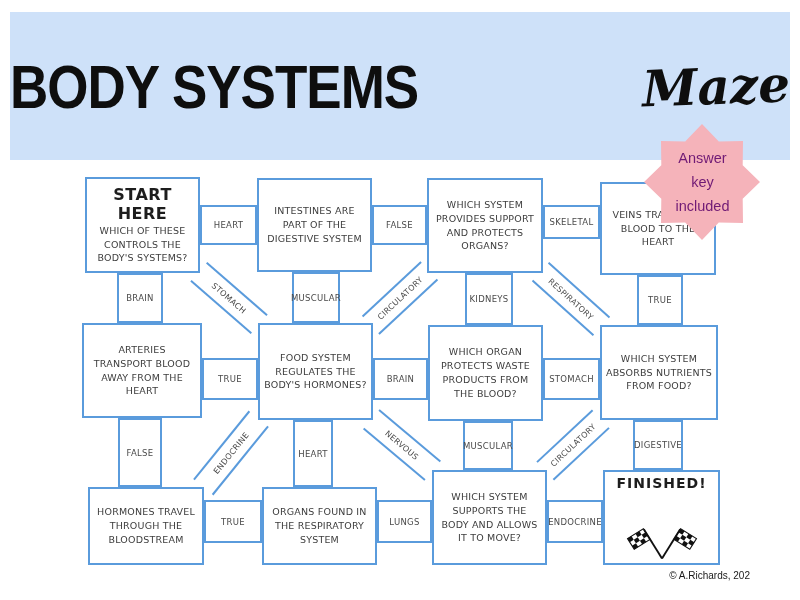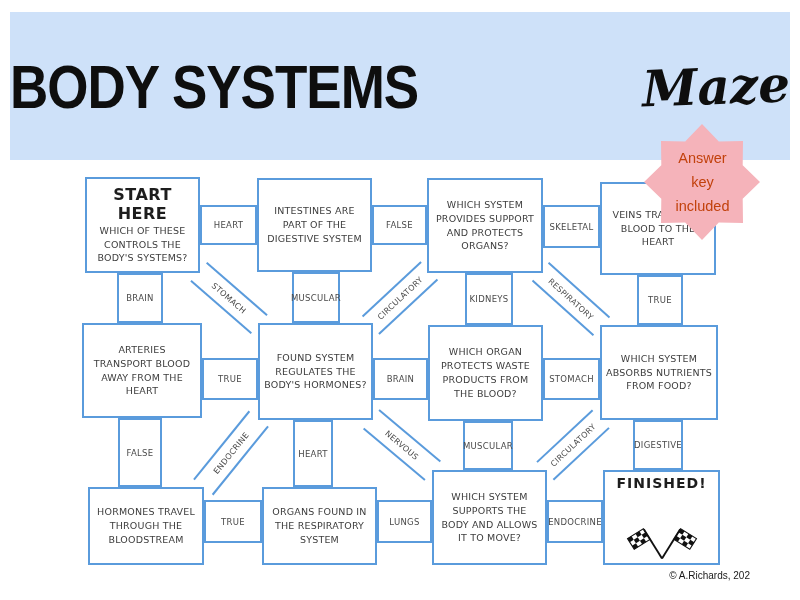--- a/index.html
+++ b/index.html
@@ -21,21 +21,21 @@
   .title-script {
     font-family:"DejaVu Serif", serif; font-style:italic; font-weight:bold;
     font-size:50px; color:#0e0e0e; margin-left:16px; transform:rotate(-2deg);
     display:inline-block;
   }
   
   .badge-star { position:absolute; left:642px; top:117px; z-index:6; }
   .badge-text {
     position:absolute; left:645px; top:146px; width:115px; z-index:7;
     font-family:"Liberation Sans", sans-serif; font-size:14.5px; line-height:24px;
-    color:#c2410c; text-align:center;
+    color:#701a75; text-align:center;
   }
   
   .box {
     position:absolute; background:#ffffff; border:2px solid #5a9bdc;
     display:flex; flex-direction:column; align-items:center; justify-content:center;
     text-align:center; padding:3px 4px; box-sizing:border-box; z-index:3;
     color:#3d3d3d;
   }
   .box-text { font-size:9.5px; line-height:1.45; letter-spacing:0.2px; font-weight:500; }
   .box-title { font-size:16px; font-weight:bold; letter-spacing:0.5px; color:#1d1d1d; margin-bottom:1px; }
@@ -70,21 +70,21 @@
 
   <div class="diag" style="left:189px; top:285px; width:80px; transform:rotate(41deg);">STOMACH</div>
   <div class="diag" style="left:360px; top:285px; width:80px; transform:rotate(-43deg);">CIRCULATORY</div>
   <div class="diag" style="left:530px; top:286px; width:82px; transform:rotate(42deg);">RESPIRATORY</div>
   <div class="diag" style="left:187px; top:440px; width:88px; transform:rotate(-51deg);">ENDOCRINE</div>
   <div class="diag" style="left:362px; top:432px; width:80px; transform:rotate(40deg);">NERVOUS</div>
   <div class="diag" style="left:535px; top:432px; width:76px; transform:rotate(-43deg);">CIRCULATORY</div>
 
   <div class="conn" style="left:200px; top:205px; width:57px; height:40px;">HEART</div>
   <div class="conn" style="left:372px; top:205px; width:55px; height:40px;">FALSE</div>
-  <div class="conn" style="left:543px; top:205px; width:57px; height:43px;">SKELETAL</div>
+  <div class="conn" style="left:543px; top:205px; width:57px; height:34px;">SKELETAL</div>
   <div class="conn" style="left:117px; top:273px; width:46px; height:50px;">BRAIN</div>
   <div class="conn" style="left:292px; top:272px; width:48px; height:51px;">MUSCULAR</div>
   <div class="conn" style="left:465px; top:273px; width:48px; height:52px;">KIDNEYS</div>
   <div class="conn" style="left:637px; top:275px; width:46px; height:50px;">TRUE</div>
   <div class="conn" style="left:202px; top:358px; width:56px; height:42px;">TRUE</div>
   <div class="conn" style="left:373px; top:358px; width:55px; height:42px;">BRAIN</div>
   <div class="conn" style="left:543px; top:358px; width:57px; height:42px;">STOMACH</div>
   <div class="conn" style="left:118px; top:418px; width:44px; height:69px;">FALSE</div>
   <div class="conn" style="left:293px; top:420px; width:40px; height:67px;">HEART</div>
   <div class="conn" style="left:463px; top:421px; width:50px; height:49px;">MUSCULAR</div>
@@ -104,21 +104,21 @@
     <div class="box-text">WHICH SYSTEM PROVIDES SUPPORT AND PROTECTS ORGANS?</div>
   </div>
   <div class="box" style="left:600px; top:182px; width:116px; height:93px;">
     <div class="box-text">VEINS TRANSPORT BLOOD TO THE HEART</div>
   </div>
 
   <div class="box" style="left:82px; top:323px; width:120px; height:95px;">
     <div class="box-text">ARTERIES TRANSPORT BLOOD AWAY FROM THE HEART</div>
   </div>
   <div class="box" style="left:258px; top:323px; width:115px; height:97px;">
-    <div class="box-text">FOUND SYSTEM REGULATES THE BODY'S HORMONES?</div>
+    <div class="box-text">FOOD SYSTEM REGULATES THE BODY'S HORMONES?</div>
   </div>
   <div class="box" style="left:428px; top:325px; width:115px; height:96px;">
     <div class="box-text">WHICH ORGAN PROTECTS WASTE PRODUCTS FROM THE BLOOD?</div>
   </div>
   <div class="box" style="left:600px; top:325px; width:118px; height:95px;">
     <div class="box-text">WHICH SYSTEM ABSORBS NUTRIENTS FROM FOOD?</div>
   </div>
 
   <div class="box" style="left:88px; top:487px; width:116px; height:78px;">
     <div class="box-text">HORMONES TRAVEL THROUGH THE BLOODSTREAM</div>

